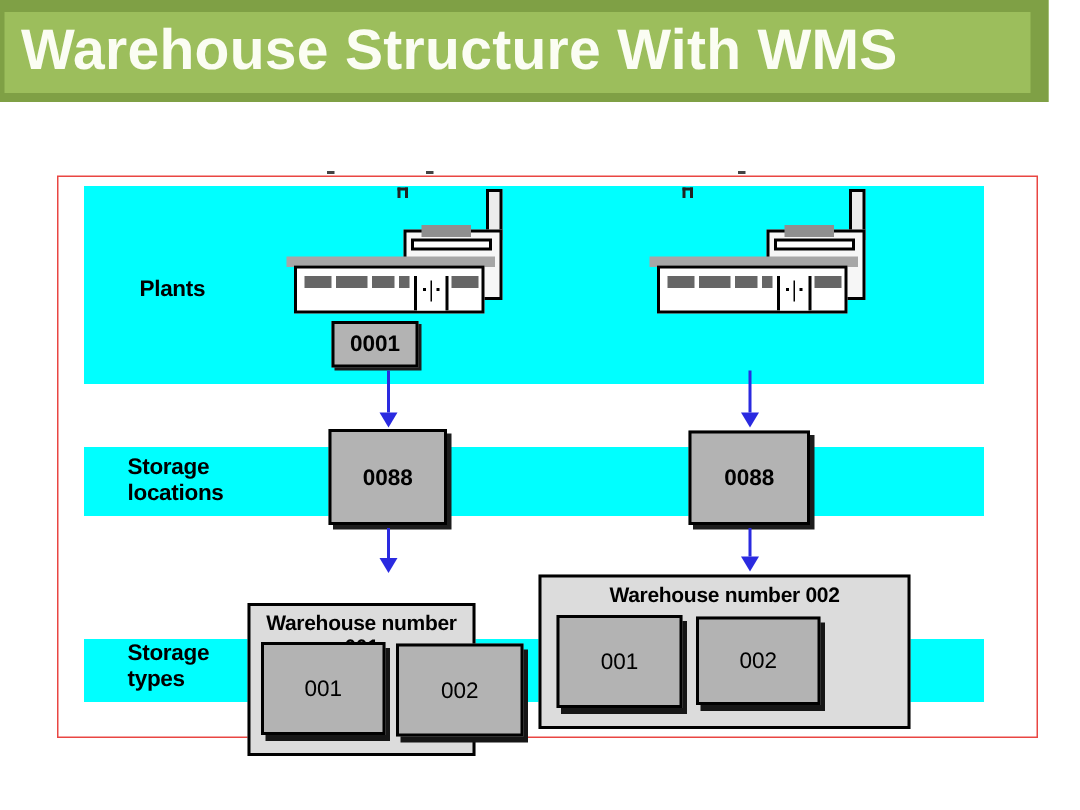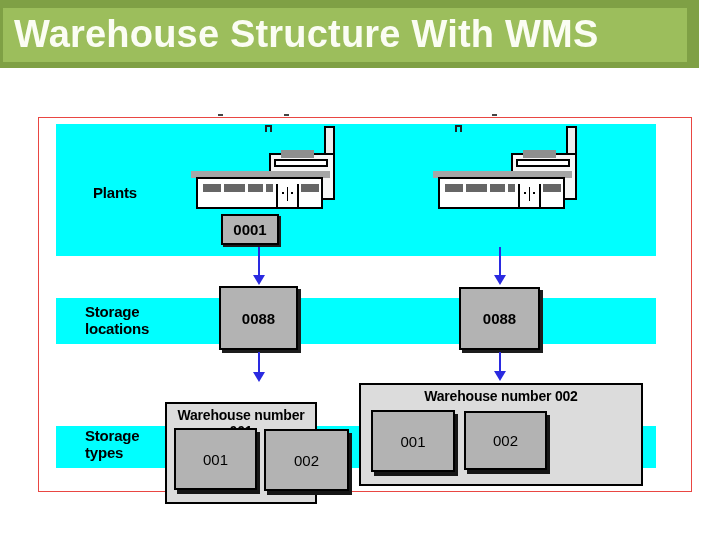--- a/index.html
+++ b/index.html
@@ -88,21 +88,21 @@
   .ahead { width: 0; height: 0; border-left: 6px solid transparent;
     border-right: 6px solid transparent; border-top: 10px solid #2A2AE0; }
   .a1 { left: 214px; top: 129px; height: 38px; }
   .a2 { left: 455px; top: 129px; height: 38px; }
   .a3 { left: 214px; top: 234px; height: 30px; }
   .a4 { left: 455px; top: 234px; height: 29px; }
 
   
   .warehouse { position: absolute; background: #DCDCDC; border: 2px solid #000; z-index: 5; }
   .wh1 { left: 126px; top: 284px; width: 152px; height: 102px; }
-  .wh2 { left: 320px; top: 265px; width: 284px; height: 103px; }
+  .wh2 { left: 320px; top: 265px; width: 248px; height: 103px; }
   .wh-title { text-align: center; font-weight: bold; font-size: 14px;
     margin-top: 3px; letter-spacing: -0.2px; }
   .type-box {
     position: absolute; display: flex; align-items: center; justify-content: center;
     background: #B3B3B3; border: 2px solid #000; font-weight: normal; font-size: 15px;
     box-shadow: 3px 4px 0 #161616;
   }
   .wh1 .t1 { left: 7px;  top: 24px; width: 83px; height: 62px; }
   .wh1 .t2 { left: 97px; top: 25px; width: 85px; height: 62px; }
   .wh2 .t1 { left: 10px;  top: 25px; width: 84px; height: 62px; }

